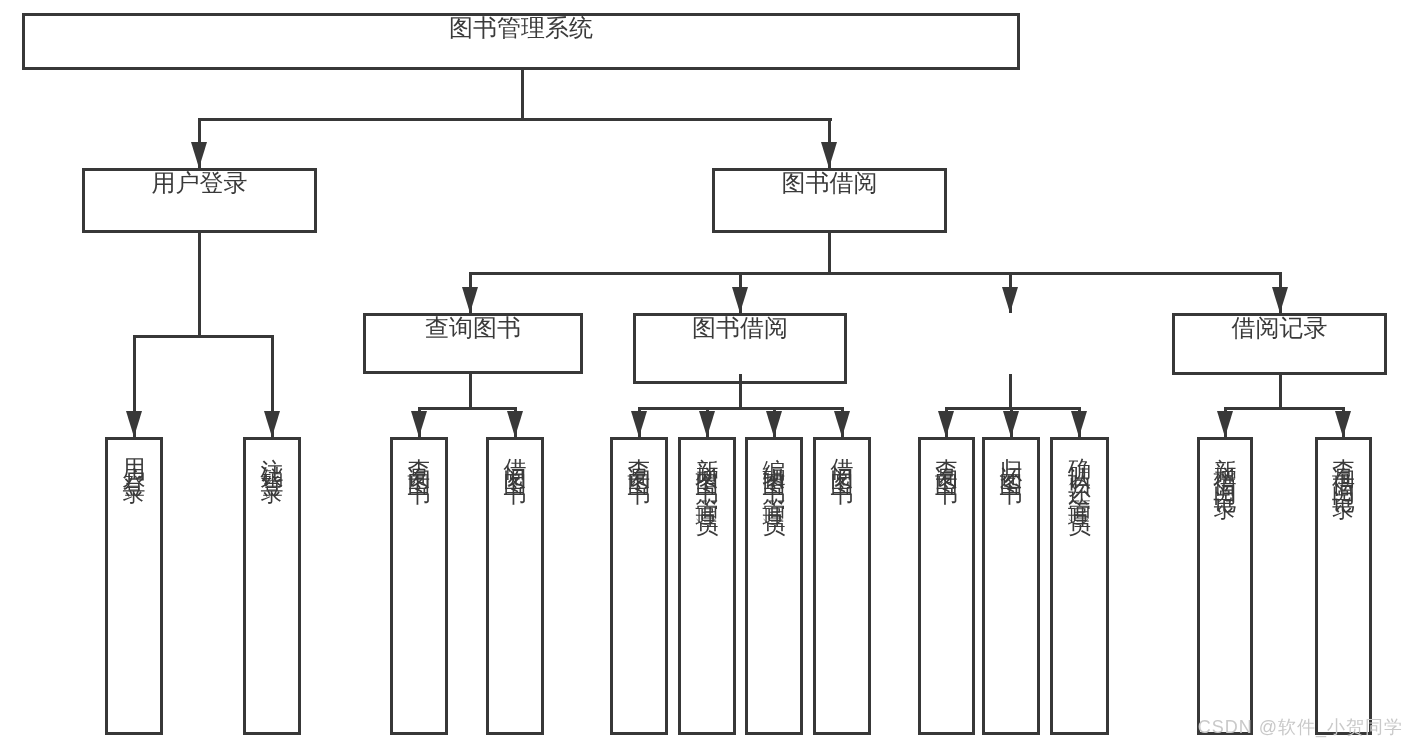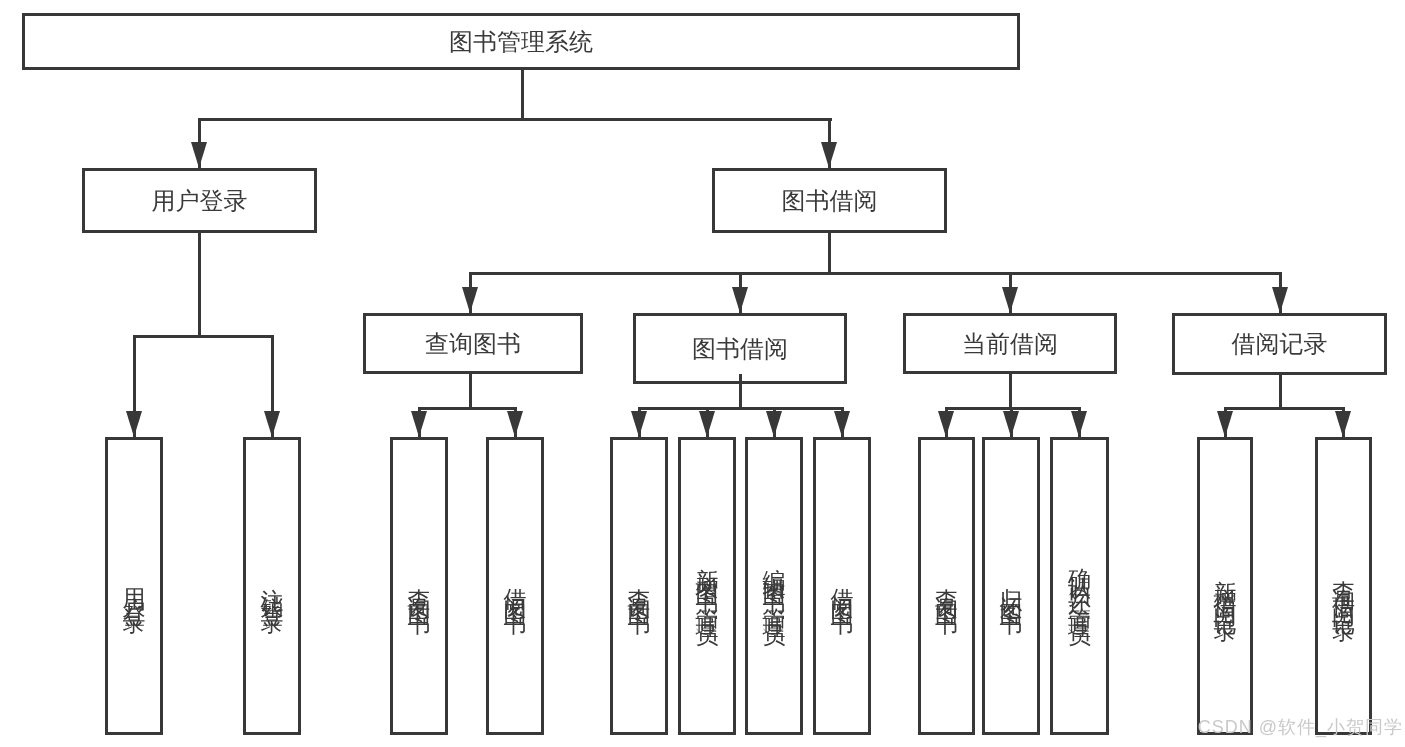--- a/index.html
+++ b/index.html
@@ -9,21 +9,21 @@
     background:#ffffff;
     font-family:"Liberation Sans","DejaVu Sans",sans-serif;
     overflow:hidden;
   }
   .node{
     position:absolute;
     box-sizing:border-box;
     border:3px solid #383838;
     background:#ffffff;
     display:flex;
-    align-items:center;
+    align-items:flex-start;
     justify-content:center;
     color:#3a3a3a;
     font-size:24px;
     line-height:1;
   }
   .vnode{
     font-size:23px;
   }
   .vnode .vtext{
     writing-mode:vertical-rl;
@@ -86,23 +86,20 @@
   <div class="ar" style="left:462px;top:287px;"></div>
   <div class="ar" style="left:732px;top:287px;"></div>
   <div class="ar" style="left:1002px;top:287px;"></div>
   <div class="ar" style="left:1272px;top:287px;"></div>
 
   <div class="node" style="left:363px;top:313px;width:220px;height:61px;">
     <span>查询图书</span>
   </div>
   <div class="node" style="left:633px;top:313px;width:214px;height:71px;">
     <span>图书借阅</span>
-  </div>
-  <div class="node" style="left:903px;top:313px;width:214px;height:61px;">
-    <span>当前借阅</span>
   </div>
   <div class="node" style="left:1172px;top:313px;width:215px;height:62px;">
     <span>借阅记录</span>
   </div>
 
   <div class="vl" style="left:469px;top:374px;height:33px;"></div>
   <div class="hl" style="left:418px;top:407px;width:99px;"></div>
   <div class="vl" style="left:418px;top:407px;height:30px;"></div>
   <div class="vl" style="left:514px;top:407px;height:30px;"></div>
   <div class="ar" style="left:411px;top:411px;"></div>

